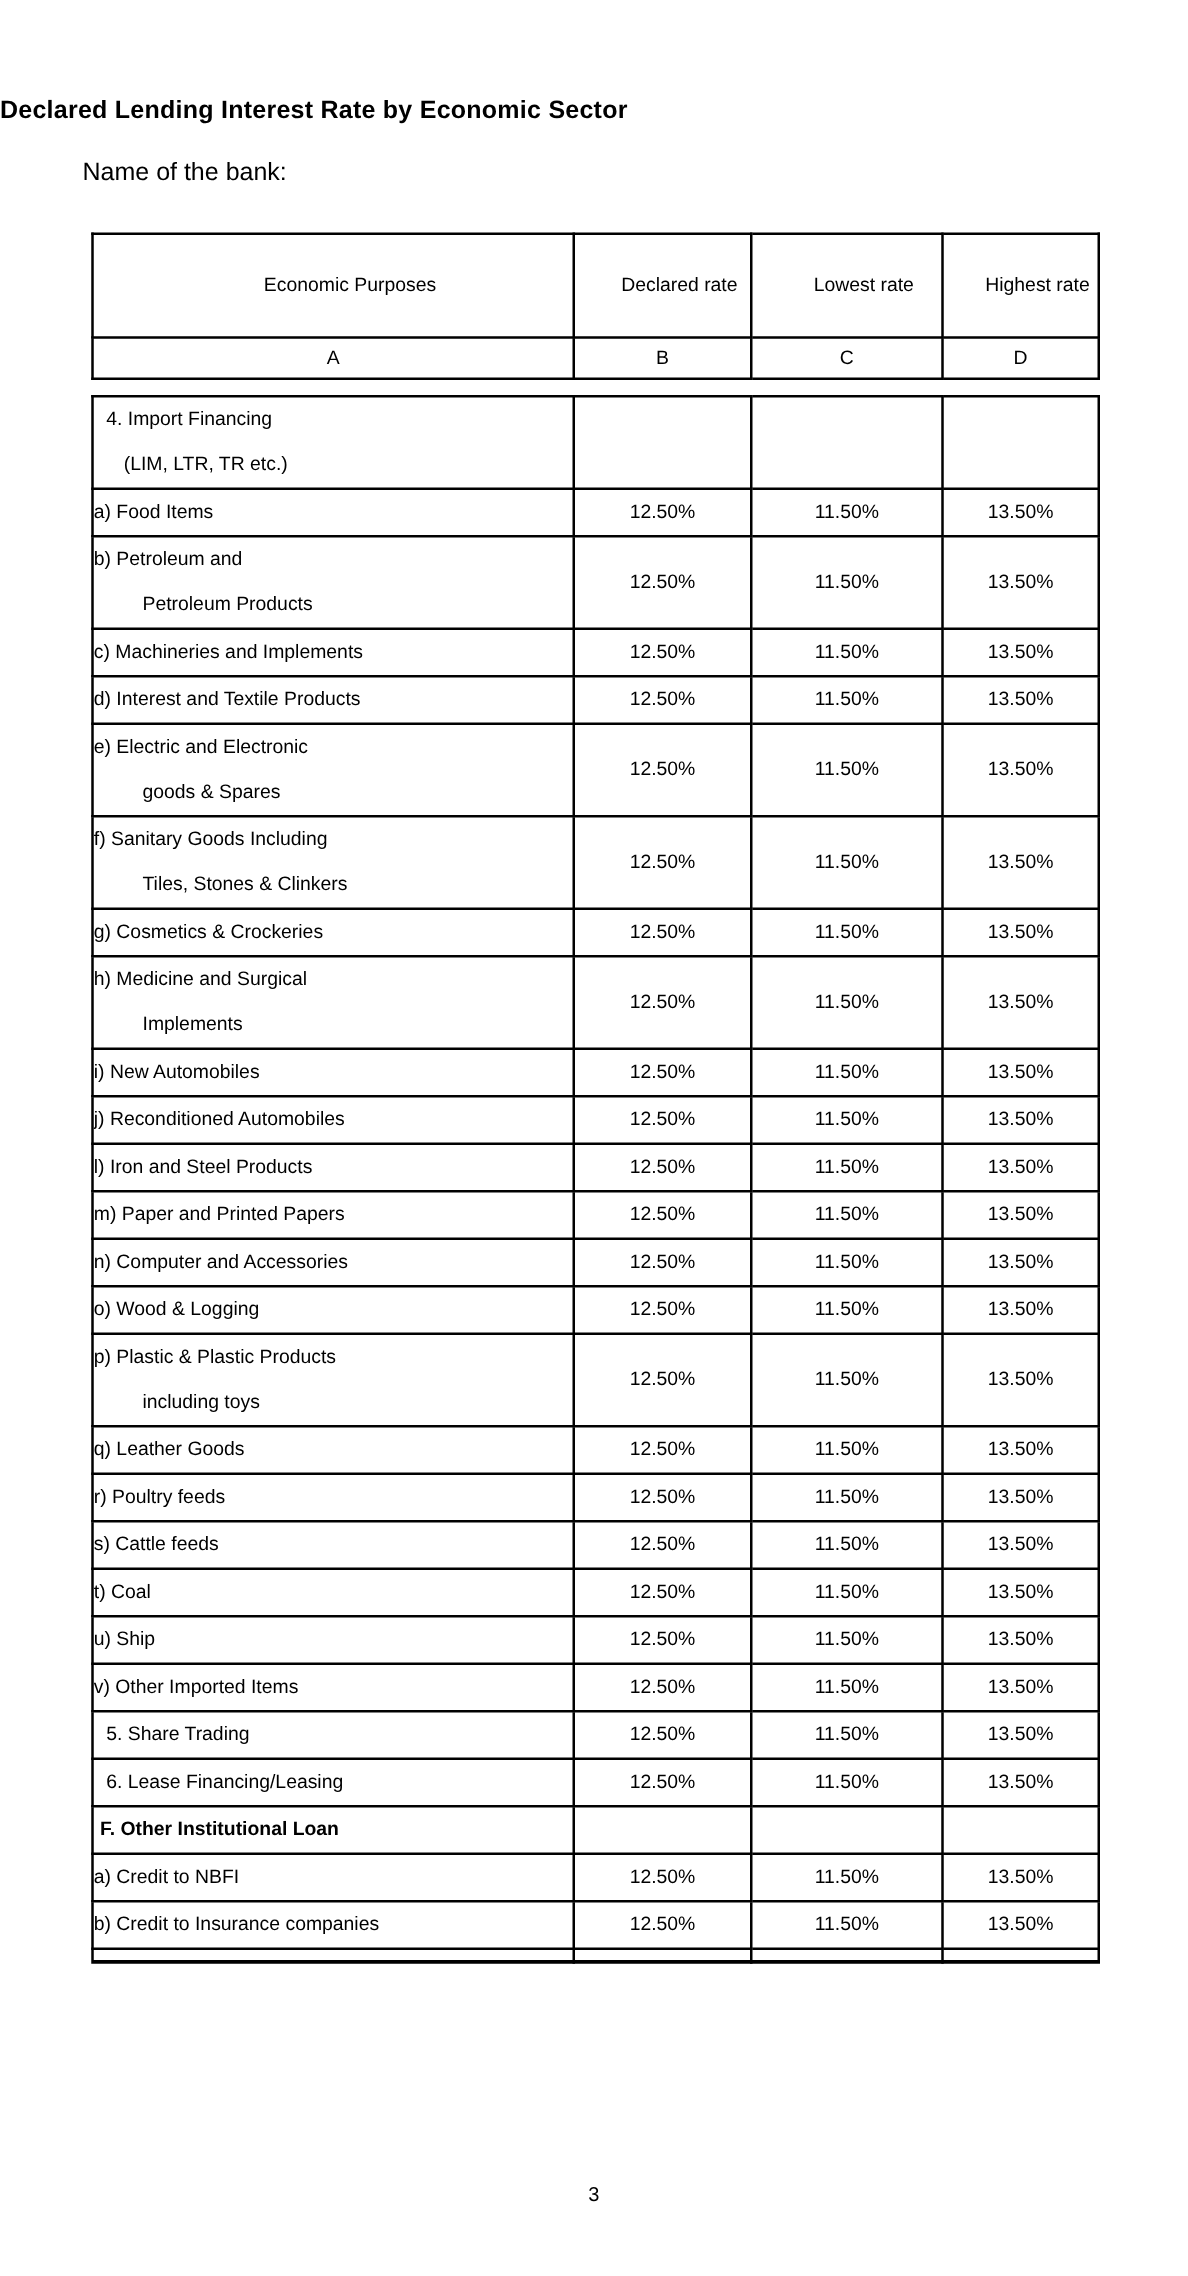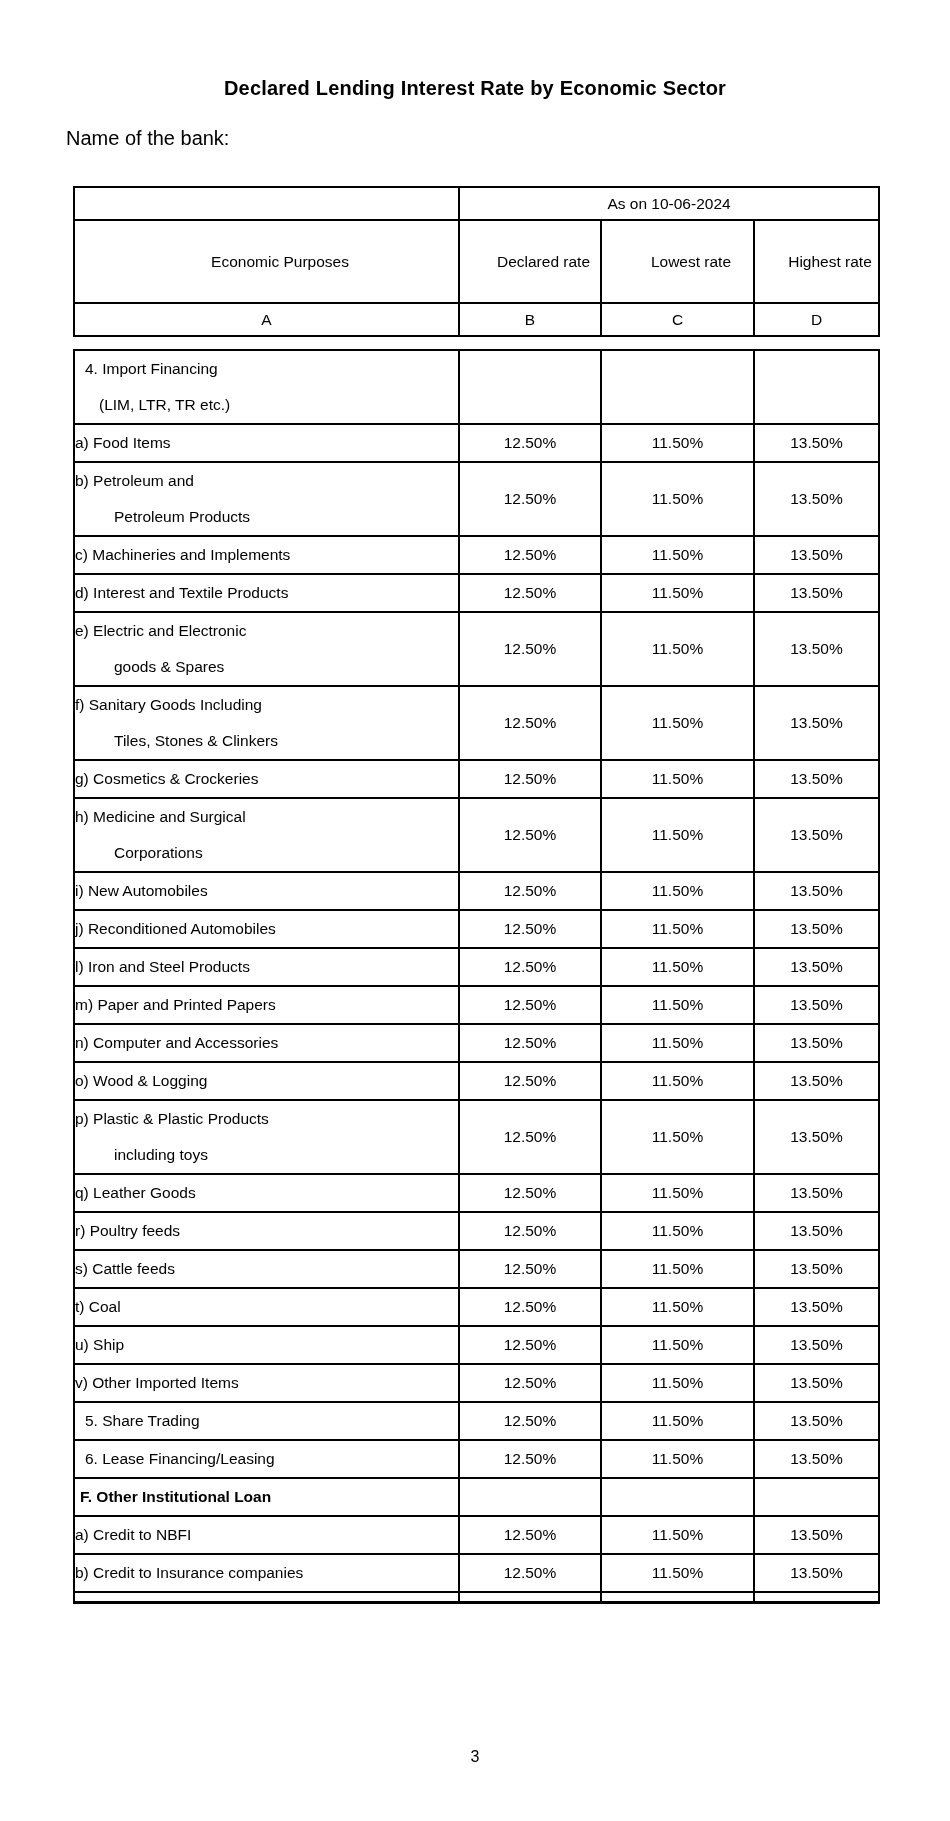--- a/index.html
+++ b/index.html
@@ -2,21 +2,21 @@
 <html><head>
 <meta charset="utf-8">
 <style>
   html,body{margin:0;padding:0;}
   body{
     width:950px;height:1821px;background:#ffffff;color:#000;
     font-family:"Liberation Sans", sans-serif;position:relative;
   }
   .sheet{position:relative;width:950px;height:1821px;overflow:hidden;}
   .title{
-    margin-top:76px;text-align:center;font-size:20px;font-weight:bold;
+    margin-top:76px;text-align:left;font-size:20px;font-weight:bold;
     letter-spacing:0.2px;line-height:24px;
   }
   .bank{
     margin:28px 0 0 66px;font-size:20px;font-weight:normal;line-height:20px;
   }
   table.tbl{
     border-collapse:collapse;table-layout:fixed;width:805px;margin-left:73px;
   }
   table.tbl td{
     border:2px solid #000;font-size:15.5px;vertical-align:middle;
@@ -53,24 +53,20 @@
   <div class="bank">Name of the bank:</div>
 
   <table class="tbl header-tbl">
     <colgroup>
       <col style="width:385px">
         <col style="width:142px">
         <col style="width:153px">
         <col style="width:125px">
     </colgroup>
     <tbody>
-        <tr class="r1">
-      <td></td>
-      <td colspan="3" class="center">As on 10-06-2024</td>
-    </tr>
     <tr class="r2">
       <td class="center">Economic Purposes</td>
       <td class="center">Declared rate</td>
       <td class="center">Lowest rate</td>
       <td class="center">Highest rate</td>
     </tr>
     <tr class="r3">
       <td class="center">A</td>
       <td class="center">B</td>
       <td class="center">C</td>
@@ -151,21 +147,21 @@
           <td class="label ind2">
             <div class="l">g) Cosmetics &amp; Crockeries</div>
           </td>
           <td class="val">12.50%</td>
           <td class="val">11.50%</td>
           <td class="val">13.50%</td>
         </tr>
         <tr>
           <td class="label ind2">
             <div class="l">h) Medicine and Surgical</div>
-            <div class="l">Corporations</div>
+            <div class="l">Implements</div>
           </td>
           <td class="val">12.50%</td>
           <td class="val">11.50%</td>
           <td class="val">13.50%</td>
         </tr>
         <tr>
           <td class="label ind2">
             <div class="l">i) New Automobiles</div>
           </td>
           <td class="val">12.50%</td>

